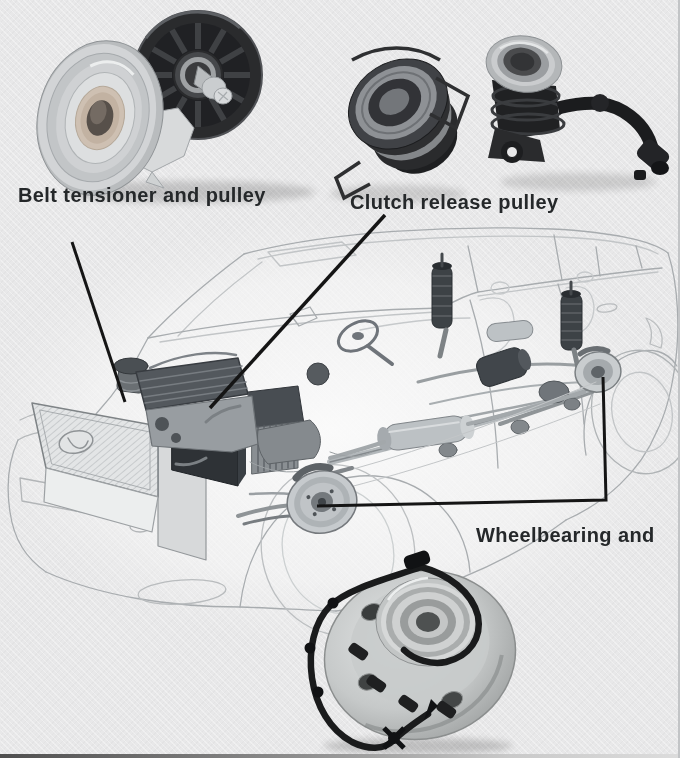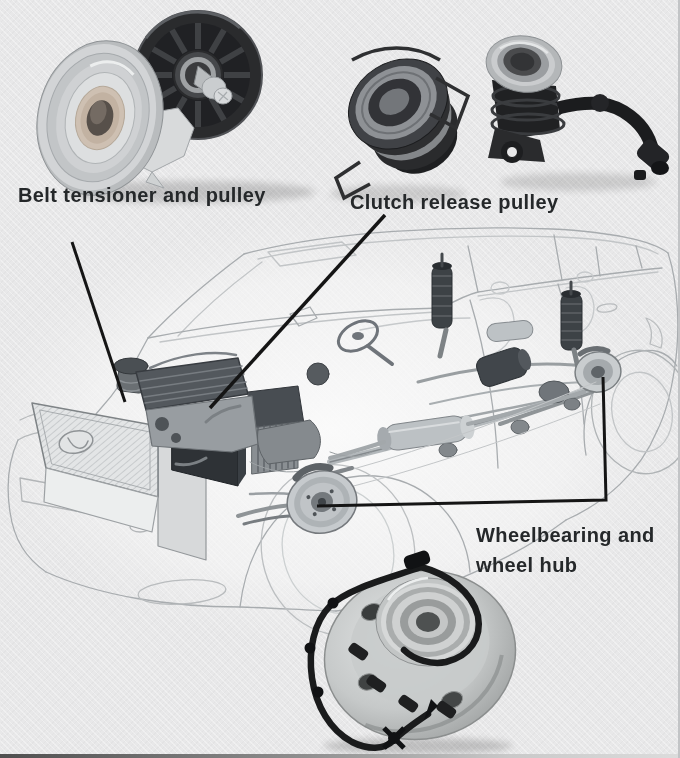--- a/index.html
+++ b/index.html
@@ -366,17 +366,16 @@
       <circle cx="394" cy="738" r="6"></circle>
       <path d="M424,720 L438,706 L431,699 Z"></path>
     </g>
   </g>
 </svg>
 
 <div class="callout-label" id="label-belt">Belt tensioner and pulley</div>
 <div class="callout-label" id="label-clutch">Clutch release pulley</div>
 <div class="callout-label" id="label-wheel">
   <div>Wheelbearing and</div>
-  <div>wheel hub</div>
 </div>
 
 <div id="bottom-bar"></div>
 <div id="right-edge"></div>
 
 </body></html>

